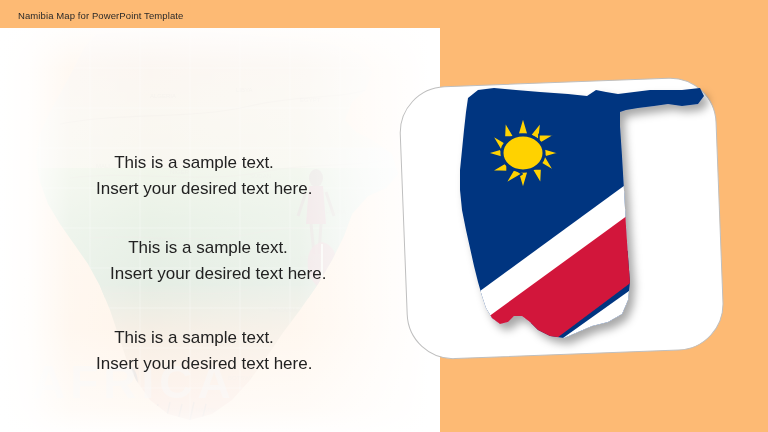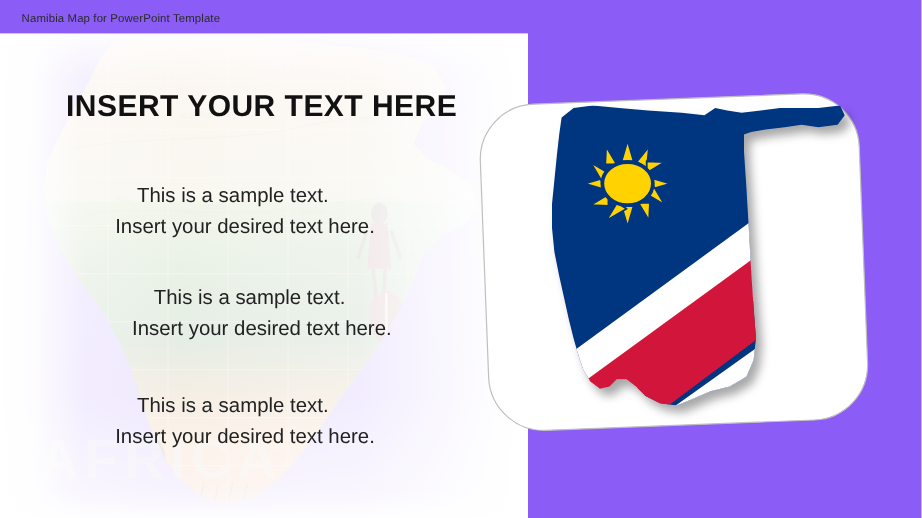--- a/index.html
+++ b/index.html
@@ -9,21 +9,21 @@
     background: #ffffff;
   }
   body {
     font-family: "Liberation Sans", sans-serif;
   }
 
   #slide {
     position: relative;
     width: 768px;
     height: 432px;
-    background: #8b5cf6;
+    background: #fdba74;
     overflow: hidden;
   }
 
   
   #doc-title {
     position: absolute;
     left: 18px;
     top: 10px;
     font-size: 9.5px;
     color: #2a2a2a;
@@ -232,21 +232,20 @@
         </g>
       </g>
 
       <text id="africa-wordmark" x="32" y="370" font-family="Liberation Sans, sans-serif" font-size="46" font-weight="bold" letter-spacing="5" fill="#b9b9b9" fill-opacity=".55">AFRICA</text>
     </svg>
   </div>
   <div id="africa-veil"></div>
 
   <div id="text-col">
 
-    <div id="headline">INSERT YOUR TEXT HERE</div>
 
     <div class="para" id="para-1">
       <span class="l1">This is a sample text.</span>
       <span class="l2">Insert your desired text here.</span>
     </div>
 
     <div class="para" id="para-2">
       <span class="l1">This is a sample text.</span>
       <span class="l2">Insert your desired text here.</span>
     </div>

